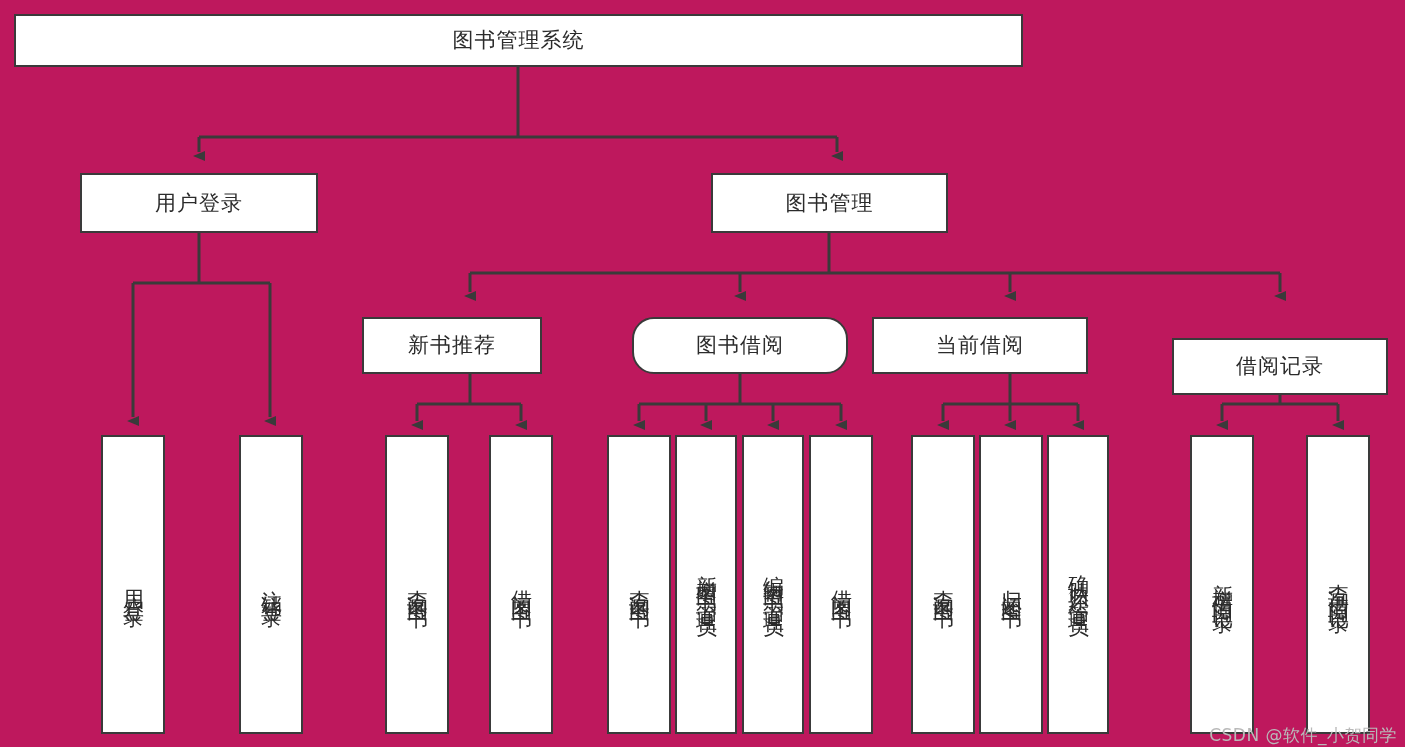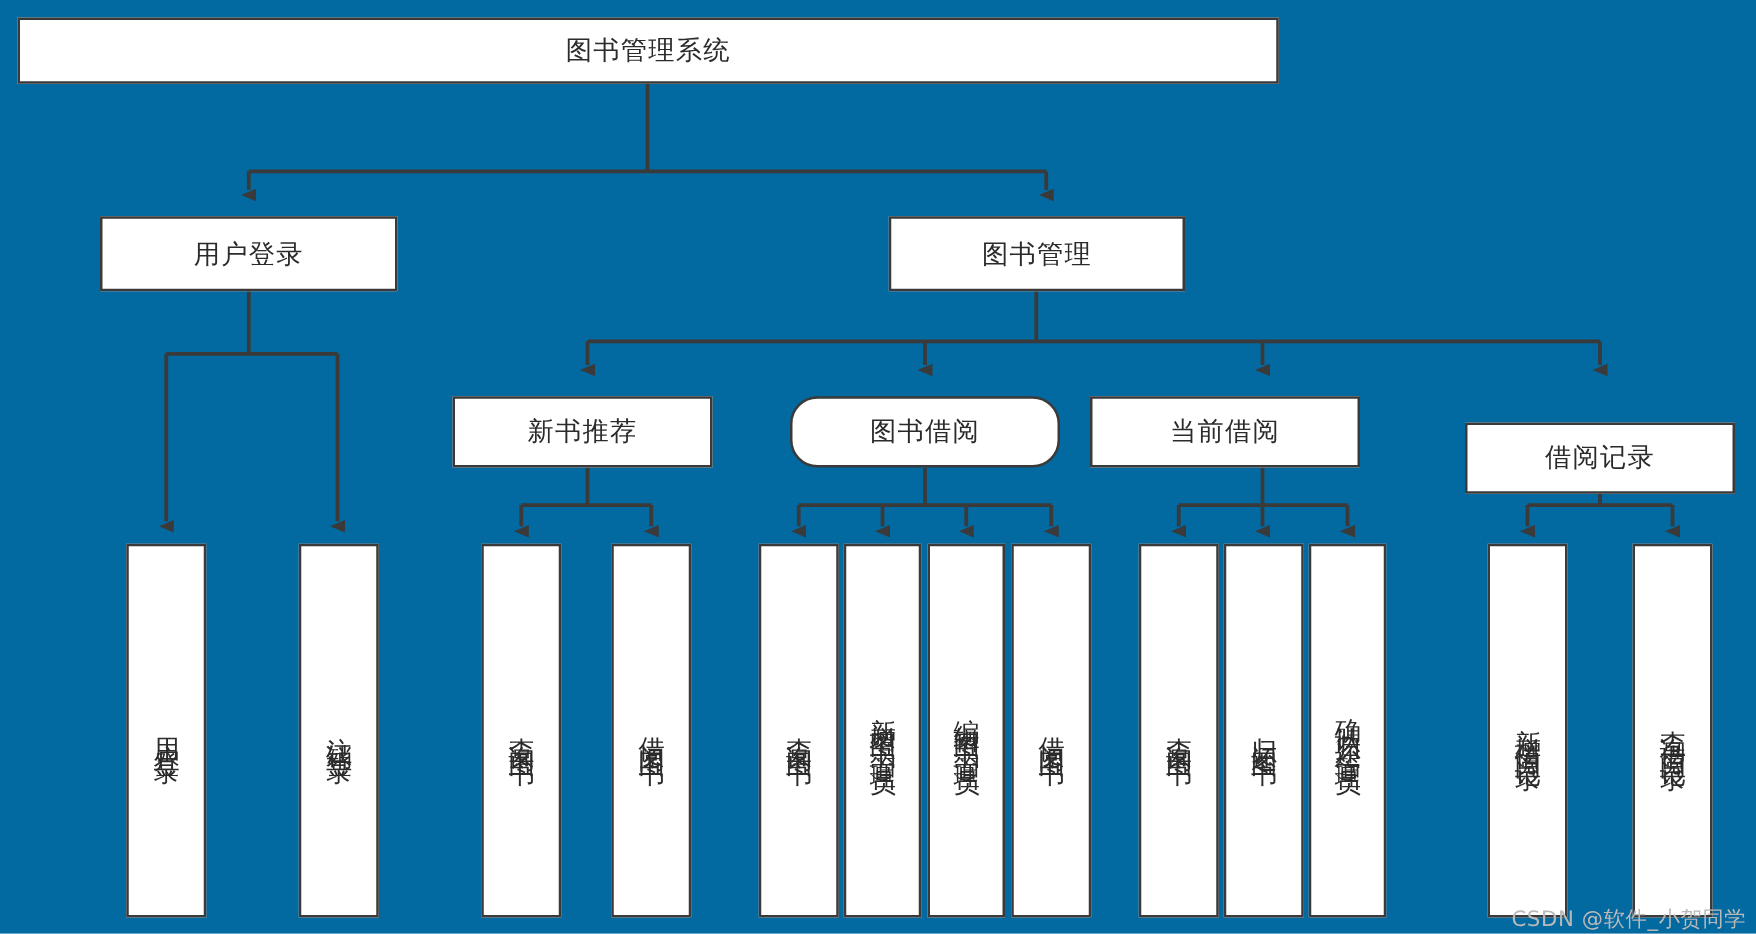--- a/index.html
+++ b/index.html
@@ -8,21 +8,21 @@
     padding: 0;
     background: #ffffff;
   }
   body {
     font-family: "DejaVu Sans", "Liberation Sans", sans-serif;
   }
   #diagram-root {
     position: relative;
     width: 1405px;
     height: 747px;
-    background: #0369a1;
+    background: #be185d;
     overflow: hidden;
   }
   svg.connectors {
     position: absolute;
     left: 0;
     top: 0;
     width: 1405px;
     height: 747px;
     pointer-events: none;
   }
@@ -128,21 +128,21 @@
   </div>
 
   <div class="node" style="left:80px; top:173px; width:238px; height:60px;">
     <span class="node-label">用户登录</span>
   </div>
 
   <div class="node" style="left:711px; top:173px; width:237px; height:60px;">
     <span class="node-label">图书管理</span>
   </div>
 
-  <div class="node" style="left:362px; top:317px; width:208px; height:57px;">
+  <div class="node" style="left:362px; top:317px; width:180px; height:57px;">
     <span class="node-label">新书推荐</span>
   </div>
 
   <div class="node" style="left:632px; top:317px; width:216px; height:57px;border-radius:22px;">
     <span class="node-label">图书借阅</span>
   </div>
 
   <div class="node" style="left:872px; top:317px; width:216px; height:57px;">
     <span class="node-label">当前借阅</span>
   </div>

